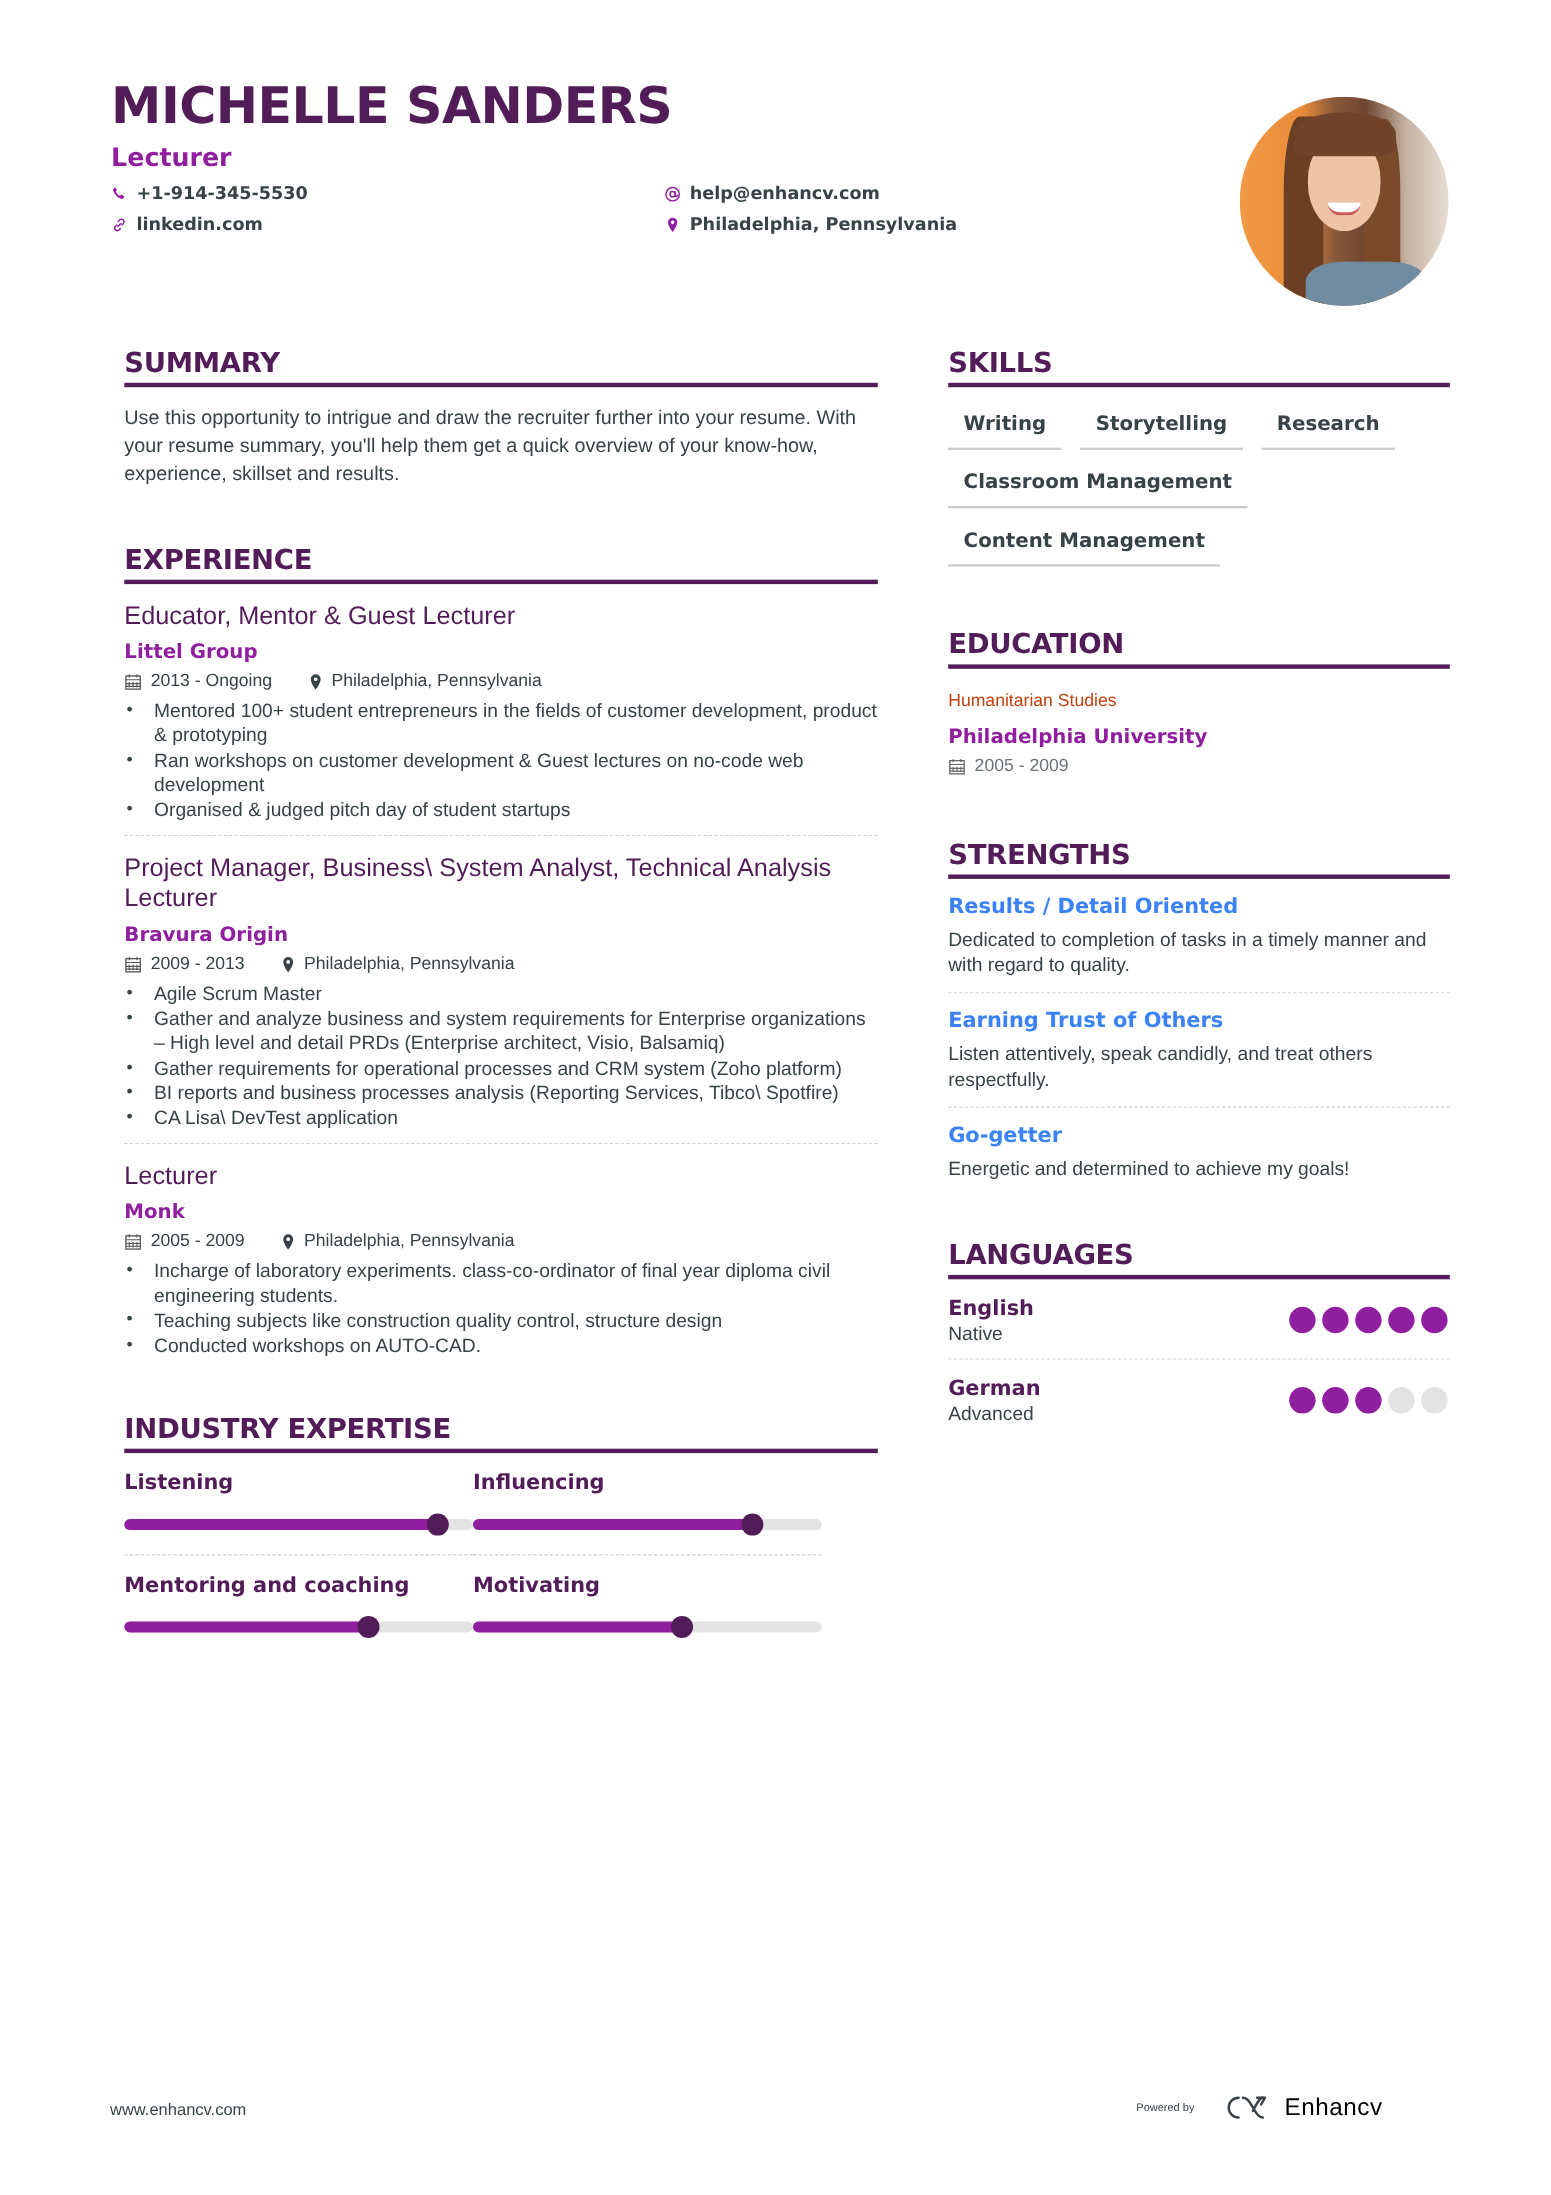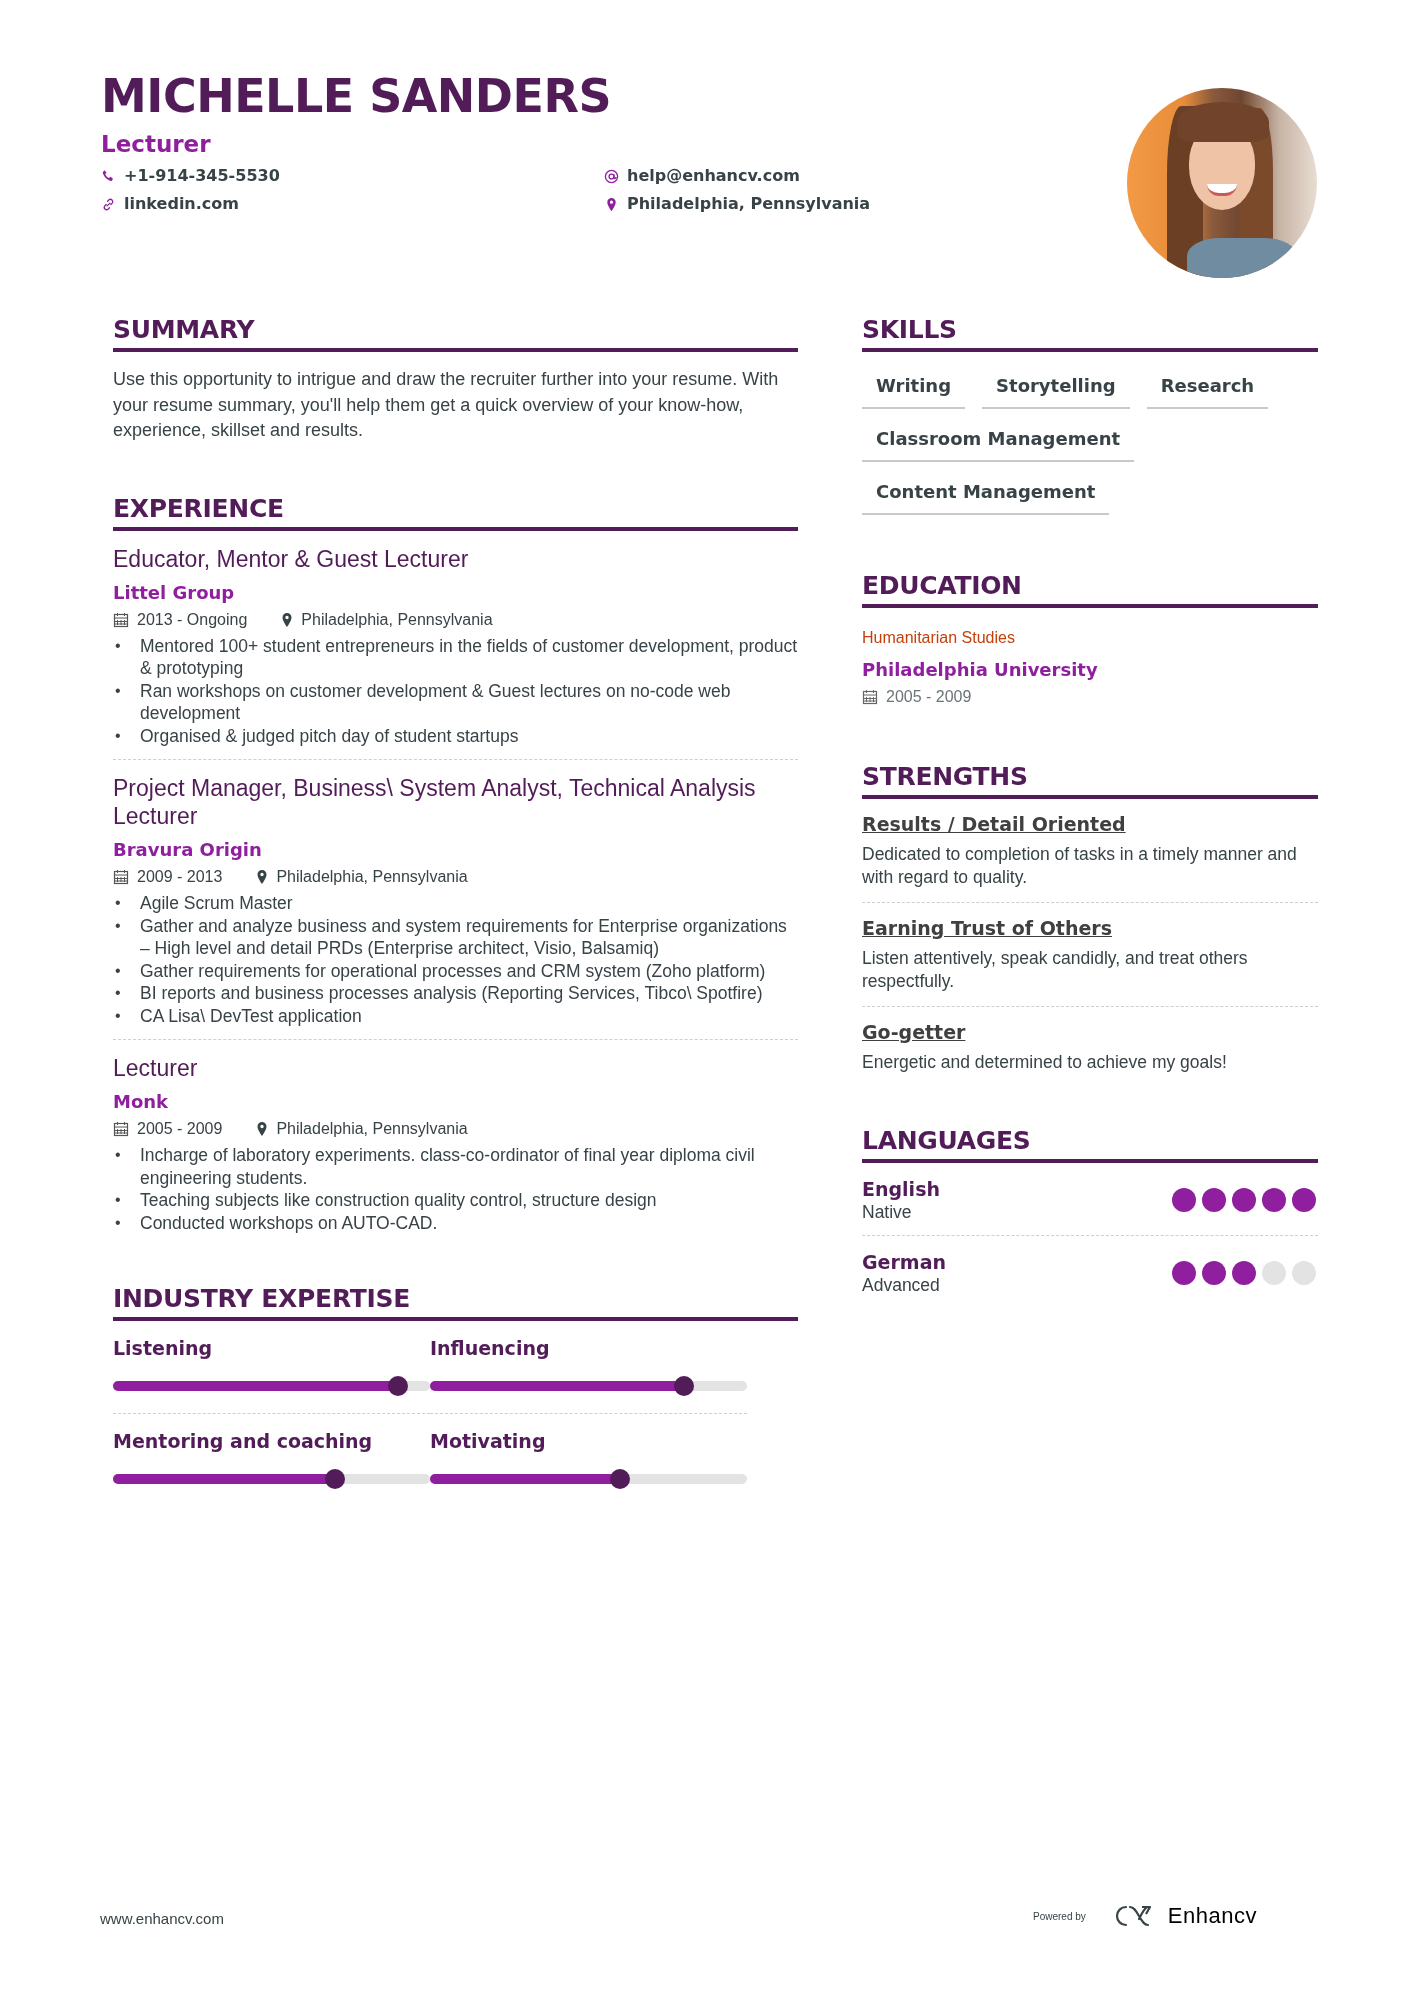--- a/index.html
+++ b/index.html
@@ -59,21 +59,21 @@
 
   .education { margin-top: 56px; }
   .edu-degree { font-size: 16px; color: #c2410c; margin-top: 16px; line-height: 28px; }
   .edu-school { font-family: "DejaVu Sans", sans-serif; font-weight: bold; font-size: 18px; color: #901F9F; margin-top: 6px; line-height: 24px; }
   .edu-meta { display: flex; align-items: center; gap: 8px; font-size: 16px; color: #6b7478; margin-top: 4px; line-height: 22px; }
   .edu-meta svg { width: 16px; height: 16px; }
 
   .strengths { margin-top: 54px; }
   .strength { padding-top: 12px; padding-bottom: 14px; border-bottom: 1px dashed #cfcfcf; }
   .strength:last-child { border-bottom: none; }
-  .strength-title { font-family: "DejaVu Sans", sans-serif; font-weight: bold; font-size: 19px; color: #404040; line-height: 26px; text-decoration: underline; }
+  .strength-title { font-family: "DejaVu Sans", sans-serif; font-weight: bold; font-size: 19px; color: #3b82f6; line-height: 26px; }
   .strength-desc { font-size: 17.5px; line-height: 22.5px; color: #384347; margin-top: 6px; }
 
   .languages { margin-top: 38px; }
   .lang { display: flex; justify-content: space-between; align-items: center; padding-top: 14px; padding-bottom: 12px; border-bottom: 1px dashed #cfcfcf; }
   .lang:last-child { border-bottom: none; }
   .lang-name { font-family: "DejaVu Sans", sans-serif; font-weight: bold; font-size: 19px; color: #521C58; line-height: 24px; }
   .lang-level { font-size: 17.5px; color: #384347; line-height: 22px; }
   .dots { display: flex; gap: 6px; margin-right: 2px; }
   .dot { width: 24px; height: 24px; border-radius: 50%; background: #e3e3e3; }
   .dot.on { background: #901F9F; }

